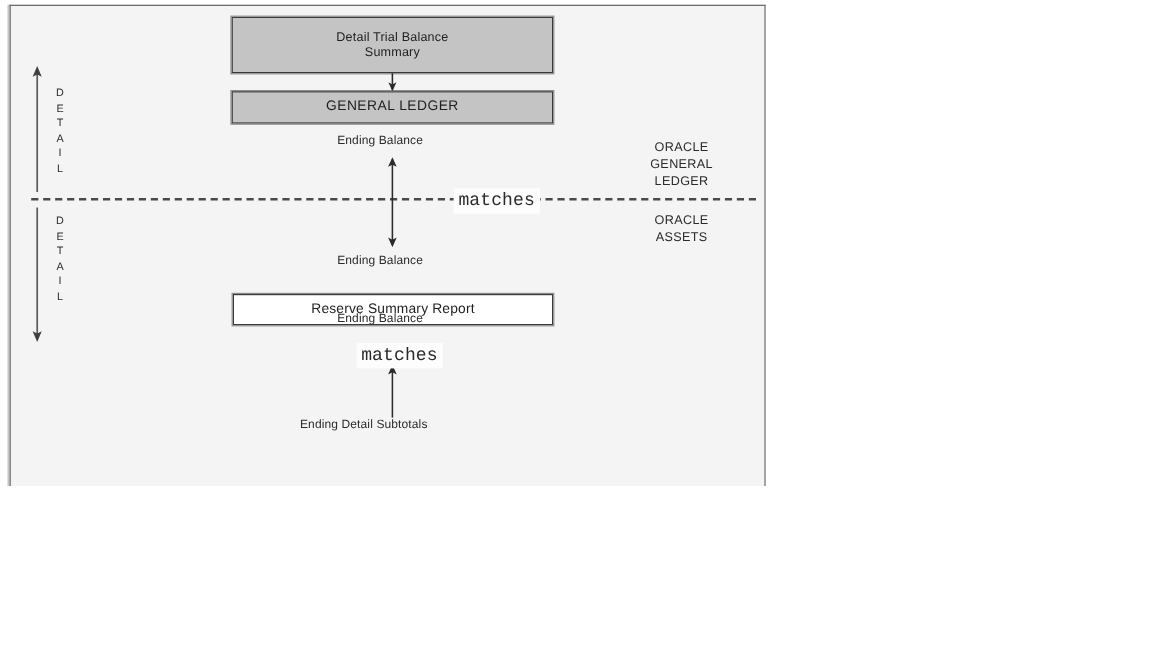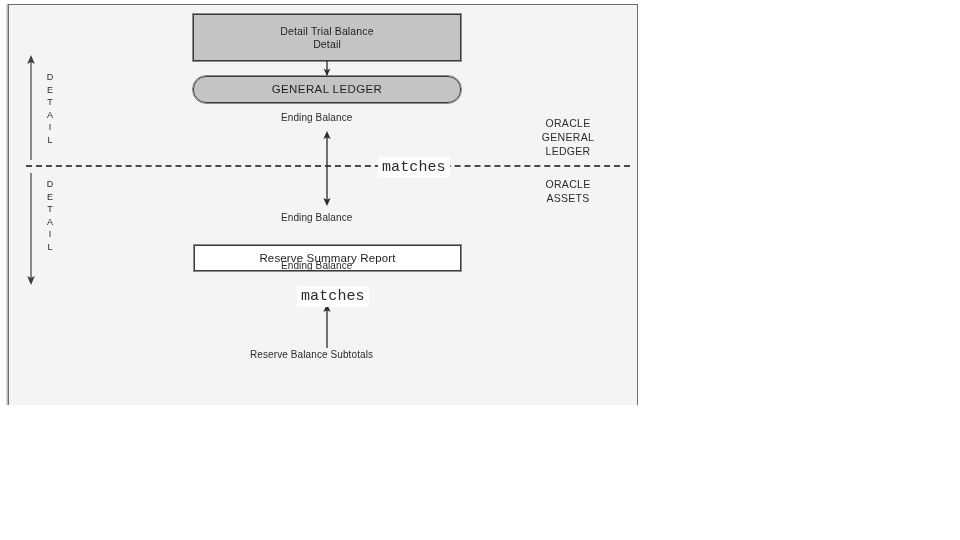--- a/index.html
+++ b/index.html
@@ -52,21 +52,21 @@
     letter-spacing: 0.15px;
   }
   .box.shaded { background: #c4c4c4; }
   .box.plain  { background: #ffffff; }
 
   #box-detail-trial-balance {
     left: 184px; top: 9px; width: 268px; height: 47px;
   }
   #box-general-ledger {
     left: 184px; top: 71px; width: 268px; height: 27px;
-    font-size: 11.5px; letter-spacing: 0.4px; border-radius: 13px;
+    font-size: 11.5px; letter-spacing: 0.4px;
   }
   #box-reserve-summary {
     left: 185px; top: 240px; width: 267px; height: 26px;
     font-size: 11.5px;
   }
   #box-reserve-detail {
     left: 17px; top: 369px; width: 601px; height: 26px;
     font-size: 11.5px;
   }
 
@@ -144,37 +144,37 @@
 </style>
 </head>
 <body>
 
 <div id="diagram-frame">
   <div class="canvas">
 
     <div class="box shaded" id="box-detail-trial-balance">
       <span>
         <span>Detail Trial Balance</span><br>
-        <span>Detail</span>
+        <span>Summary</span>
       </span>
     </div>
 
     <div class="box shaded" id="box-general-ledger">
       <span>GENERAL LEDGER</span>
     </div>
 
     <div class="box plain" id="box-reserve-summary">
       <span>Reserve Summary Report</span>
     </div>
 
 
     <div class="caption" id="caption-eb-gl">Ending Balance</div>
     <div class="caption" id="caption-eb-above-rs">Ending Balance</div>
     <div class="caption" id="caption-eb-below-rs">Ending Balance</div>
-    <div class="caption" id="caption-eb-subtotals">Reserve Balance Subtotals</div>
+    <div class="caption" id="caption-eb-subtotals">Ending Detail Subtotals</div>
 
     <div id="divider-dashed"></div>
 
     <svg id="arrow-layer" viewBox="0 0 630 401" xmlns="http://www.w3.org/2000/svg">
       <defs>
         <marker id="ah-down" markerWidth="8" markerHeight="8" refX="4" refY="7" orient="0" markerUnits="userSpaceOnUse">
           <path d="M4,8 L0.6,0.6 L4,2.4 L7.4,0.6 Z" fill="#2b2b2b"></path>
         </marker>
         <marker id="ah-up" markerWidth="8" markerHeight="8" refX="4" refY="1" orient="0" markerUnits="userSpaceOnUse">
           <path d="M4,0 L7.4,7.4 L4,5.6 L0.6,7.4 Z" fill="#2b2b2b"></path>

